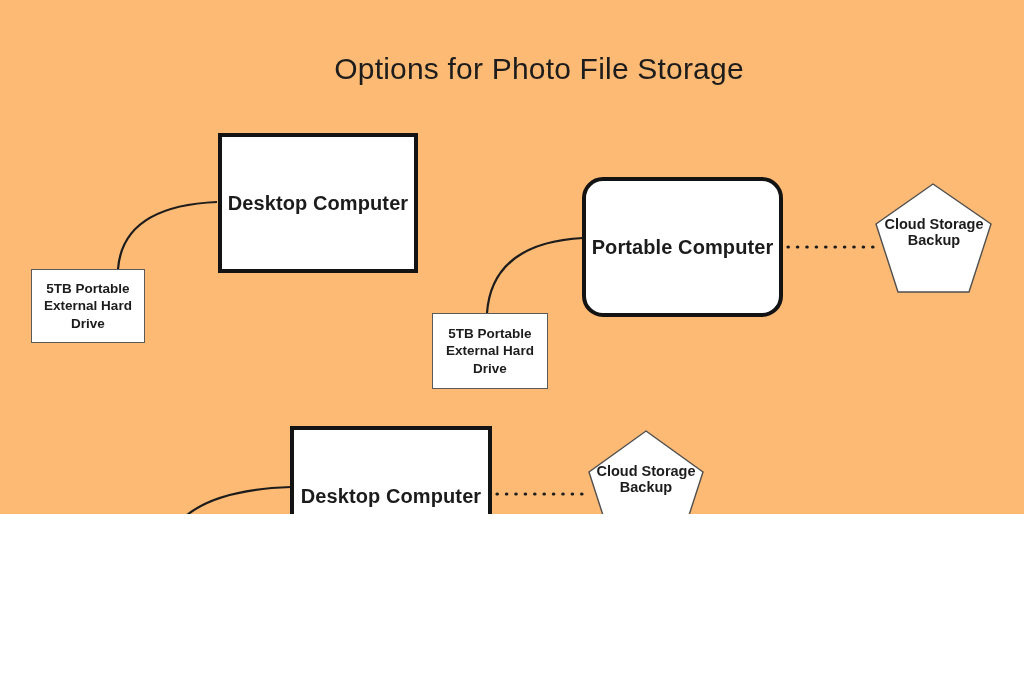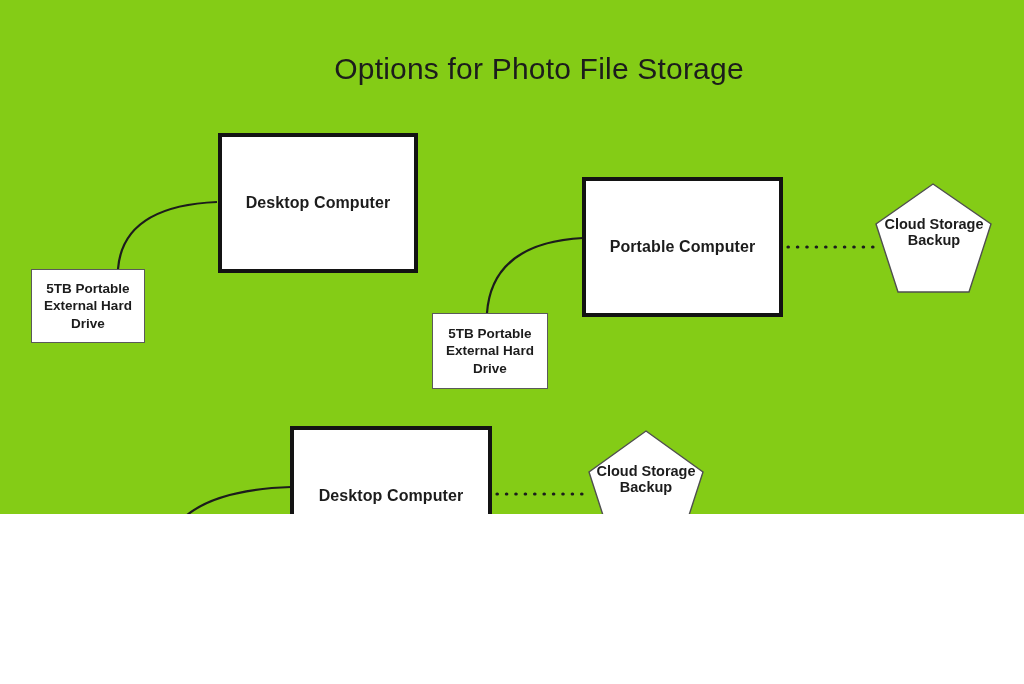--- a/index.html
+++ b/index.html
@@ -4,21 +4,21 @@
 <style>
   html, body {
     margin: 0;
     padding: 0;
     background: #ffffff;
   }
   .canvas {
     position: relative;
     width: 1024px;
     height: 514px;
-    background: #84cc16;
+    background: #fdba74;
     font-family: "Liberation Sans", sans-serif;
     color: #1c1c1c;
     overflow: hidden;
   }
   .title {
     position: absolute;
     top: 52px;
     left: 539px;
     transform: translateX(-50%);
     font-size: 30px;
@@ -38,41 +38,41 @@
     position: absolute;
     box-sizing: border-box;
     background: #ffffff;
     display: flex;
     align-items: center;
     justify-content: center;
     text-align: center;
   }
   .node-thick {
     border: 4px solid #131313;
-    font-size: 16px;
+    font-size: 20px;
     font-weight: 700;
     letter-spacing: 0.1px;
   }
   .node-thin {
     border: 1px solid #5a5a5a;
     font-size: 13.5px;
     font-weight: 700;
     line-height: 17.5px;
     padding: 16px 5px;
   }
   .pentagon-label {
     position: absolute;
     width: 120px;
     text-align: center;
     font-size: 14.5px;
     font-weight: 700;
     line-height: 16px;
   }
   #box-desktop-top    { left: 218px; top: 133px; width: 200px; height: 140px; }
-  #box-portable       { left: 582px; top: 177px; width: 201px; height: 140px; }
+  #box-portable       { left: 582px; top: 177px; width: 201px; height: 140px; border-radius: 21px; }
   #box-desktop-bottom { left: 290px; top: 426px; width: 202px; height: 140px; }
   #box-drive-5tb-left { left: 31px;  top: 269px; width: 114px; height: 74px; }
   #box-drive-5tb-mid  { left: 432px; top: 313px; width: 116px; height: 76px; }
   #box-drive-15tb     { left: 99px;  top: 560px; width: 114px; height: 77px; }
   #label-cloud-top    { left: 874px; top: 216px; }
   #label-cloud-bottom { left: 586px; top: 463px; }
 </style>
 </head>
 <body>
 

